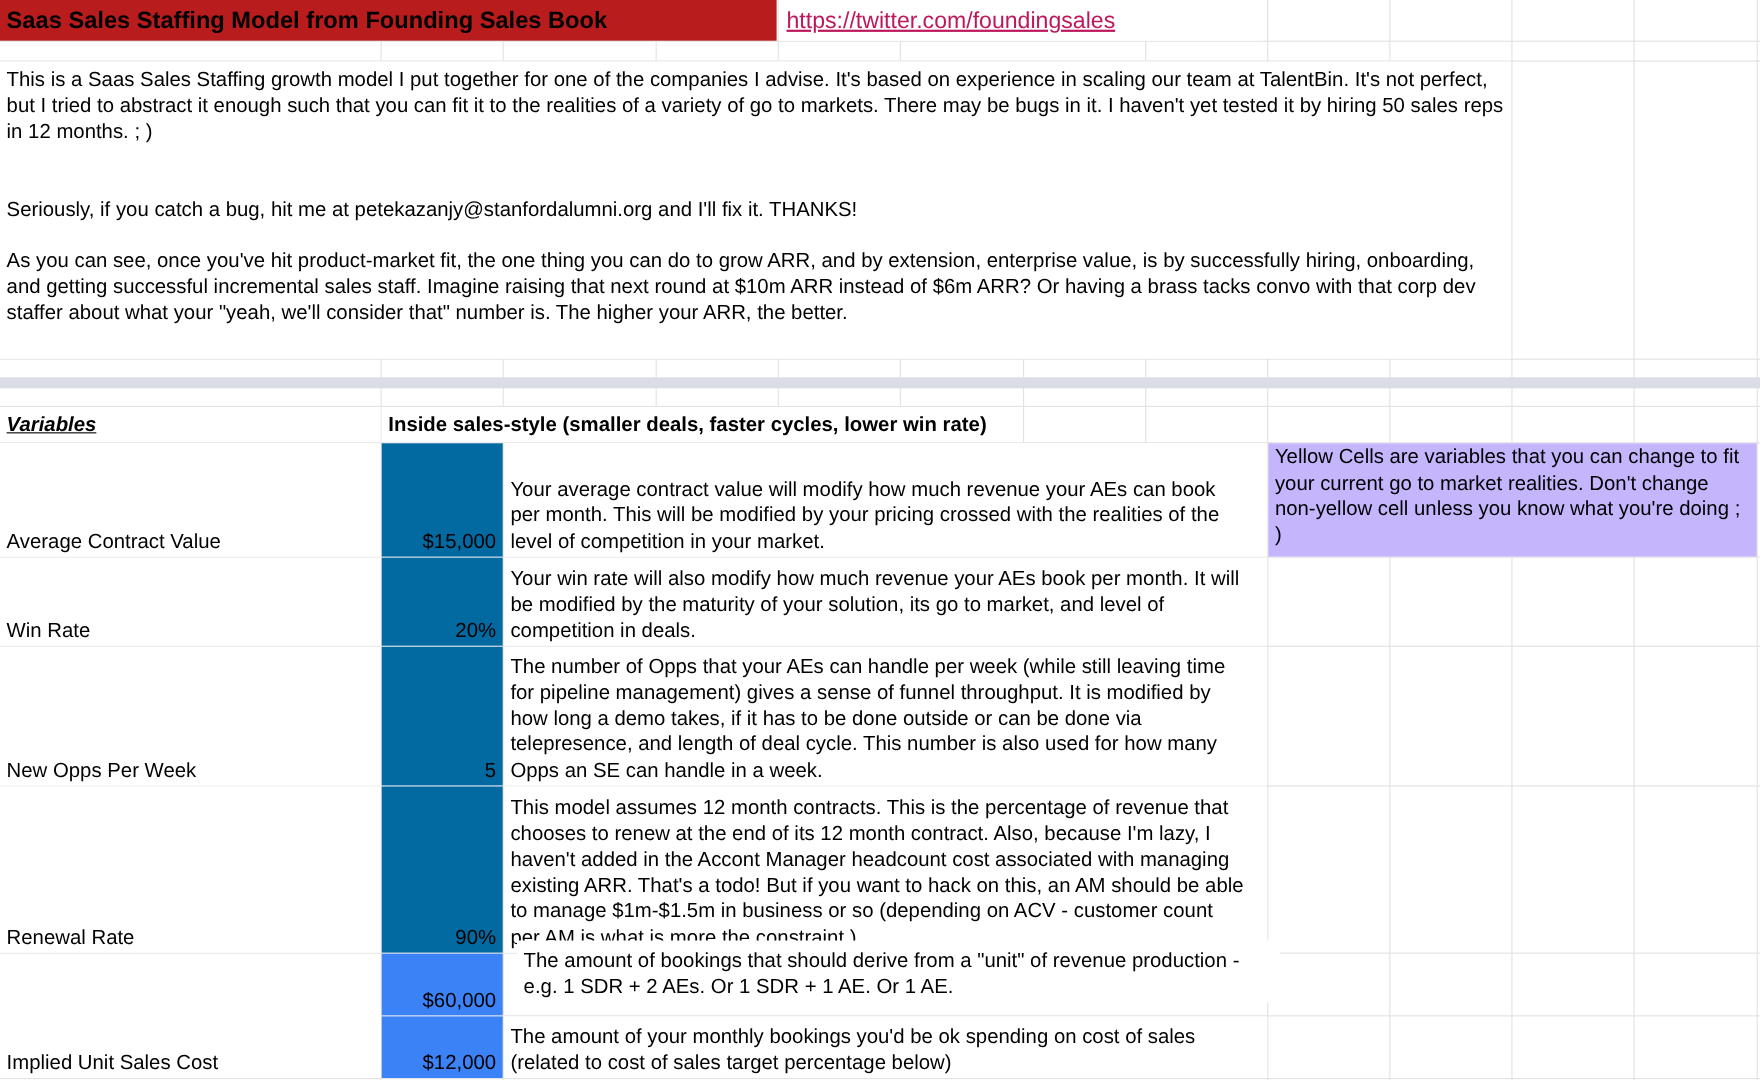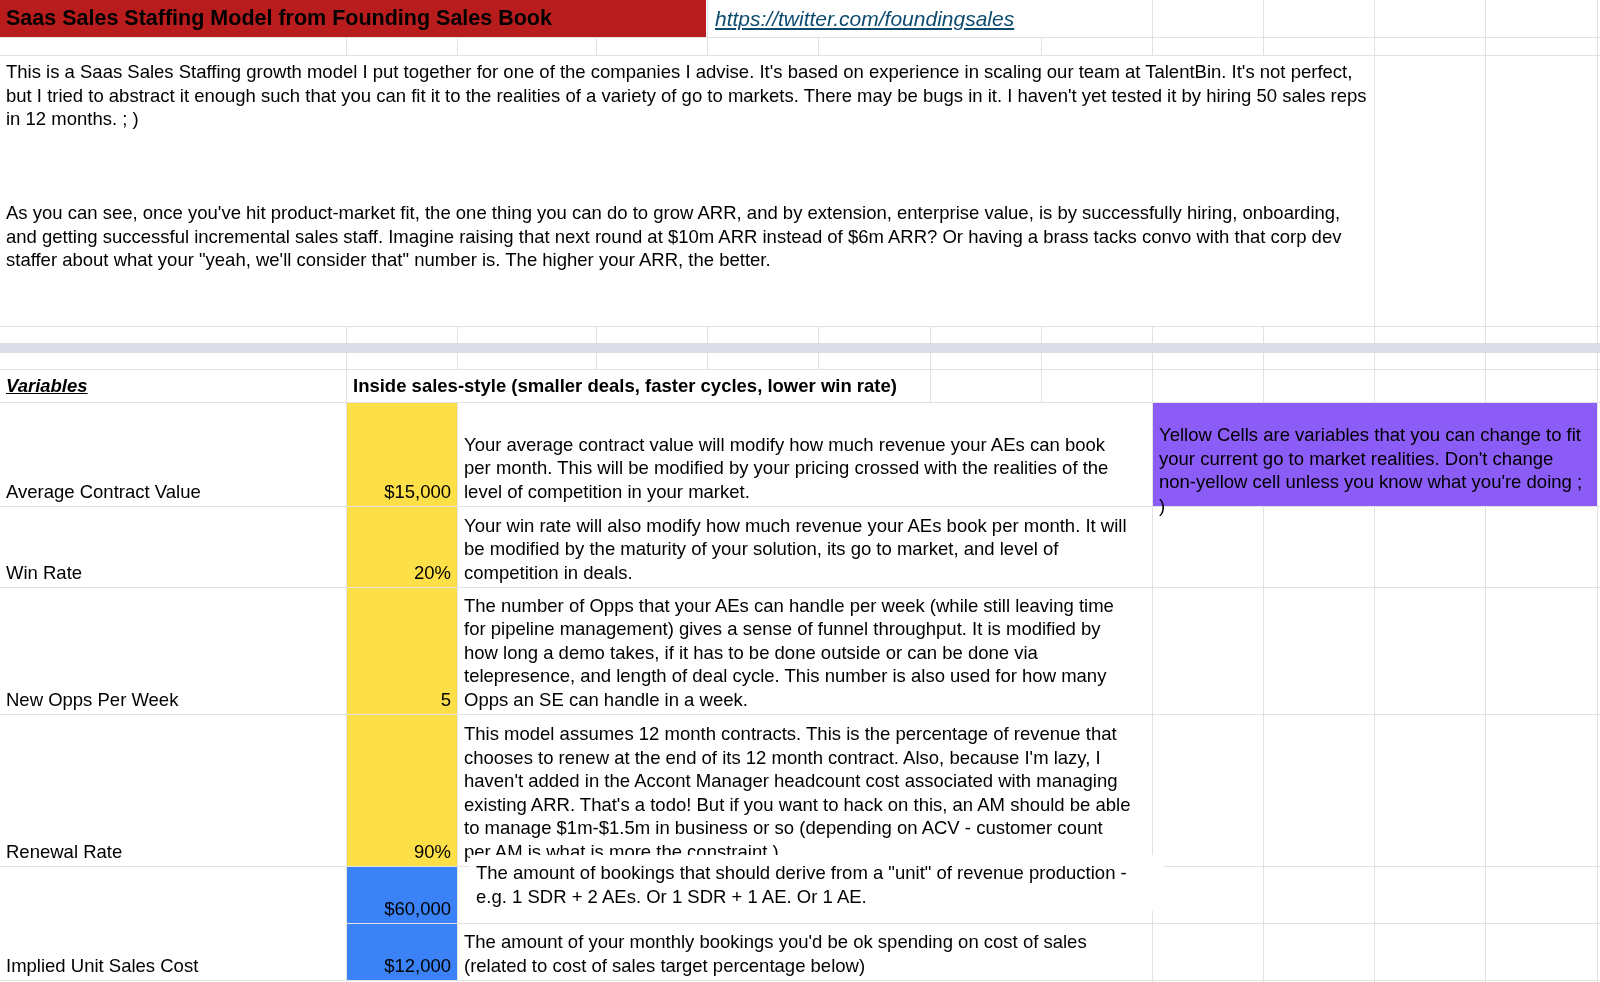--- a/index.html
+++ b/index.html
@@ -4,32 +4,32 @@
 <style>
   html, body { margin:0; padding:0; background:#ffffff; }
   body { width:1600px; height:982px; overflow:hidden; position:relative;
          font-family:"Liberation Sans", sans-serif; color:#000; }
   .grid { position:absolute; left:0; top:0; width:1600px; height:982px; }
   .vline { position:absolute; width:1px; background:#e2e2e2; }
   .hline { position:absolute; height:1px; left:0; width:1600px; background:#e2e2e2; }
   .band { position:absolute; left:0; width:1600px; background:#dadde6; }
   .cell { position:absolute; box-sizing:border-box; font-size:18.5px; line-height:23.5px; }
   .title { font-weight:bold; font-size:21.5px; line-height:37px; padding-left:6px; white-space:nowrap; background:#b91c1c; }
-  .link { color:#0c4a6e; text-decoration:underline; font-size:21px; line-height:37px; padding-left:7px; white-space:nowrap; background:#fff; cursor:pointer;font-style:italic; }
+  .link { color:#be185d; text-decoration:underline; font-size:21px; line-height:37px; padding-left:7px; white-space:nowrap; background:#fff; cursor:pointer; }
   .intro { padding:4px 6px; background:#fff; }
   .intro p { margin:0; }
   .intro p.gap { height:23.5px; }
   .hdr-var { font-weight:bold; font-style:italic; text-decoration:underline; padding-left:6px; display:flex; align-items:center; background:#fff; }
   .hdr-style { font-weight:bold; padding-left:6px; display:flex; align-items:center; white-space:nowrap; background:#fff; }
   .label { padding-left:6px; display:flex; align-items:flex-end; padding-bottom:3px; background:#fff; }
   .value { display:flex; align-items:flex-end; justify-content:flex-end; padding-right:6px; padding-bottom:3px; }
-  .value.yellow { background:#fde047; }
+  .value.yellow { background:#0369a1; }
   .value.plain { background:#3b82f6; }
   .desc { padding-left:6px; padding-right:20px; display:flex; align-items:flex-end; padding-bottom:3px; background:#fff; }
-  .note { background:#8b5cf6; padding:20px 6px; }
+  .note { background:#c4b5fd; padding:0 6px; }
 </style>
 </head>
 <body>
 
 <div class="grid">
 
   <div class="vline" style="left:346px;top:37px;height:18px;"></div>
   <div class="vline" style="left:346px;top:326px;height:656px;"></div>
   <div class="vline" style="left:457px;top:37px;height:18px;"></div>
   <div class="vline" style="left:457px;top:326px;height:76px;"></div>
@@ -67,20 +67,21 @@
   <div class="hline" style="top:980px;"></div>
 </div>
 
 <div class="cell title" style="left:0;top:0;width:706px;height:37px;">Saas Sales Staffing Model from Founding Sales Book</div>
 <div class="cell link" style="left:708px;top:0;width:440px;height:37px;">https://twitter.com/foundingsales</div>
 
 <div class="cell intro" style="left:0;top:56px;width:1373px;height:270px;">
   <p>This is a Saas Sales Staffing growth model I put together for one of the companies I advise. It's based on experience in scaling our team at TalentBin. It's not perfect, but I tried to abstract it enough such that you can fit it to the realities of a variety of go to markets. There may be bugs in it. I haven't yet tested it by hiring 50 sales reps in 12 months. ; )</p>
   <p class="gap"></p>
   <p class="gap"></p>
+  <p>Seriously, if you catch a bug, hit me at petekazanjy@stanfordalumni.org and I'll fix it. THANKS!</p>
   <p class="gap"></p>
   <p>As you can see, once you've hit product-market fit, the one thing you can do to grow ARR, and by extension, enterprise value, is by successfully hiring, onboarding, and getting successful incremental sales staff. Imagine raising that next round at $10m ARR instead of $6m ARR? Or having a brass tacks convo with that corp dev staffer about what your "yeah, we'll consider that" number is. The higher your ARR, the better.</p>
 </div>
 
 <div class="cell hdr-var" style="left:0;top:370px;width:346px;height:32px;">Variables</div>
 <div class="cell hdr-style" style="left:347px;top:370px;width:583px;height:32px;">Inside sales-style (smaller deals, faster cycles, lower win rate)</div>
 
 <div class="cell label" style="left:0;top:403px;width:346px;height:103px;">Average Contract Value</div>
 <div class="cell value yellow" style="left:347px;top:403px;width:110px;height:103px;">$15,000</div>
 <div class="cell desc" style="left:458px;top:403px;width:694px;height:103px;">Your average contract value will modify how much revenue your AEs can book per month. This will be modified by your pricing crossed with the realities of the level of competition in your market.</div>

